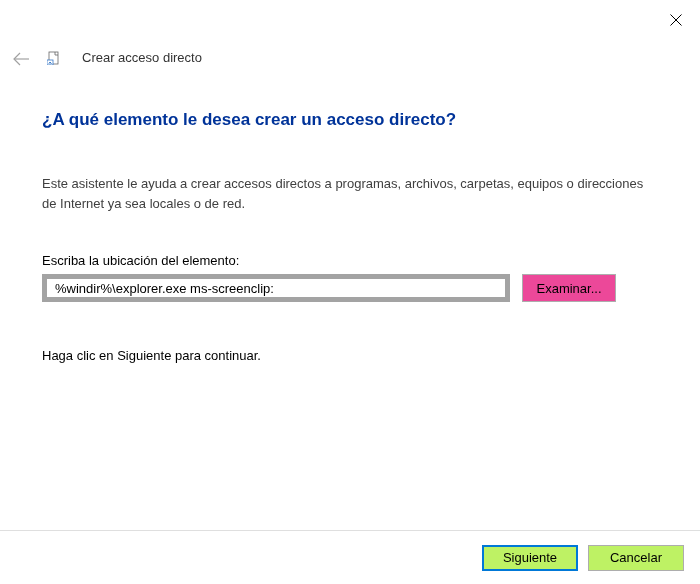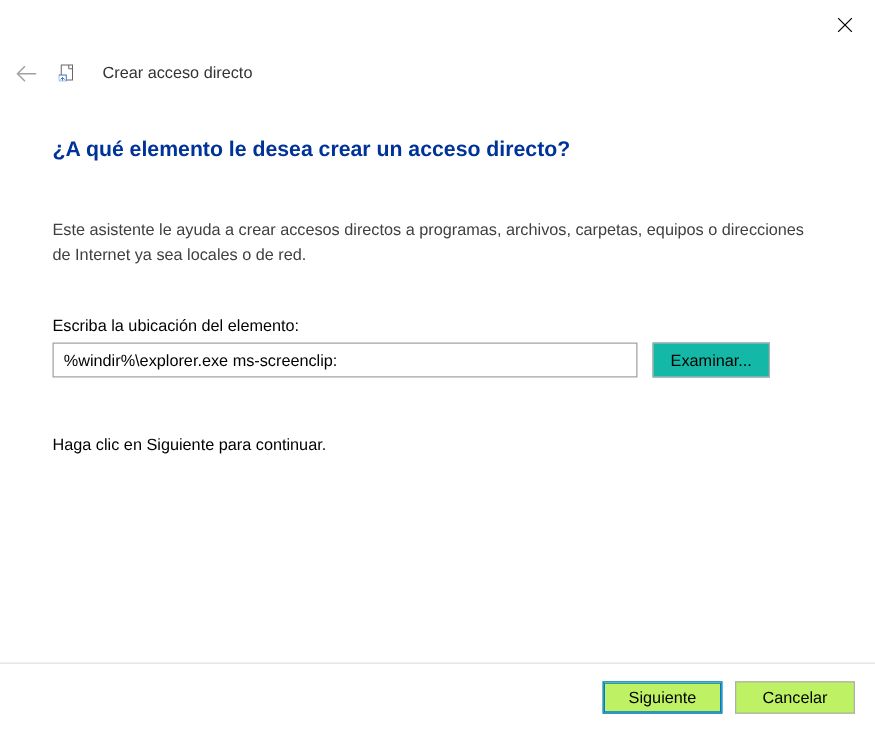--- a/index.html
+++ b/index.html
@@ -95,31 +95,31 @@
     }
     .input-row {
       display: flex;
       gap: 12px;
       align-items: stretch;
       margin-bottom: 46px;
     }
     .text-input {
       width: 468px;
       height: 28px;
-      border: 1px solid #a3a3a3;
+      border: 5px solid #a3a3a3;
       padding: 0 8px;
       font-family: "Segoe UI", Tahoma, sans-serif;
       font-size: 13px;
       outline: none;
     }
     .browse-btn {
       width: 94px;
       height: 28px;
       border: 1px solid #adadad;
-      background: #14b8a6;
+      background: #ec4899;
       font-family: "Segoe UI", Tahoma, sans-serif;
       font-size: 13px;
       cursor: pointer;
     }
     .continue-text {
       font-size: 13px;
       color: #000;
     }
     .footer {
       position: absolute;

